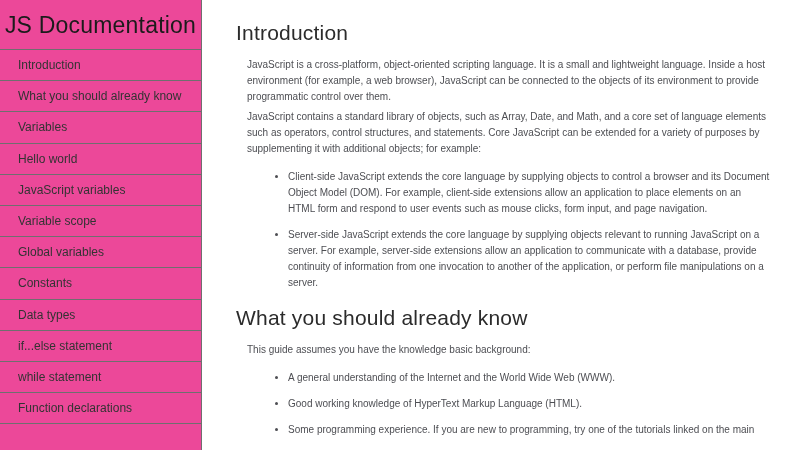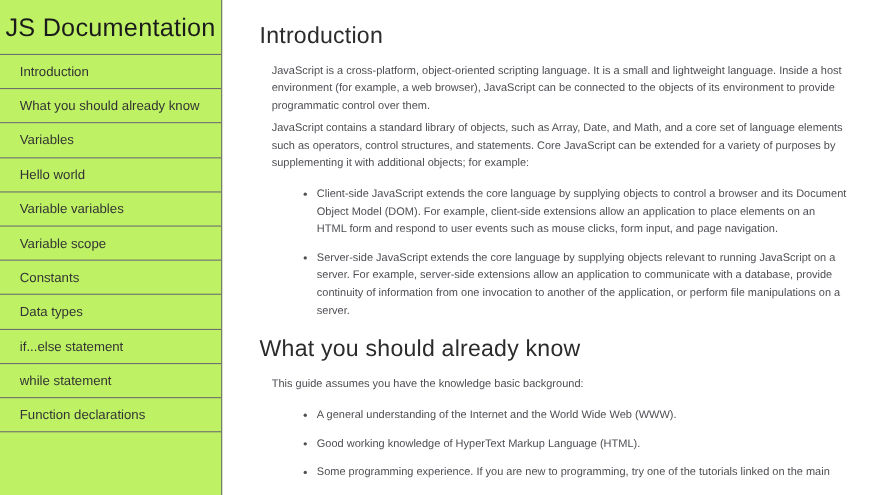--- a/index.html
+++ b/index.html
@@ -11,21 +11,21 @@
     color: #4d4e53;
   }
   .app { display: flex; width: 800px; height: 450px; }
 
   
   .sidebar {
     width: 202px;
     min-width: 202px;
     height: 450px;
     border-right: 1px solid #6f6f6f;
-    background: #bef264;
+    background: #ec4899;
     overflow: hidden;
   }
   .sidebar-title {
     display: block;
     text-align: center;
     font-size: 23px;
     line-height: 24px;
     color: #1b1b1b;
     padding: 13px 4px 12px 4px;
     border-bottom: 1px solid #6f6f6f;
@@ -79,22 +79,23 @@
 
 <div class="app">
 
   <nav class="sidebar">
     <header class="sidebar-title">JS Documentation</header>
     <ul class="nav-list">
       <li class="nav-item">Introduction</li>
       <li class="nav-item">What you should already know</li>
       <li class="nav-item">Variables</li>
       <li class="nav-item">Hello world</li>
-      <li class="nav-item">Variable variables</li>
+      <li class="nav-item">JavaScript variables</li>
       <li class="nav-item">Variable scope</li>
+      <li class="nav-item">Global variables</li>
       <li class="nav-item">Constants</li>
       <li class="nav-item">Data types</li>
       <li class="nav-item">if...else statement</li>
       <li class="nav-item">while statement</li>
       <li class="nav-item">Function declarations</li>
     </ul>
   </nav>
 
   <main class="main">
 

